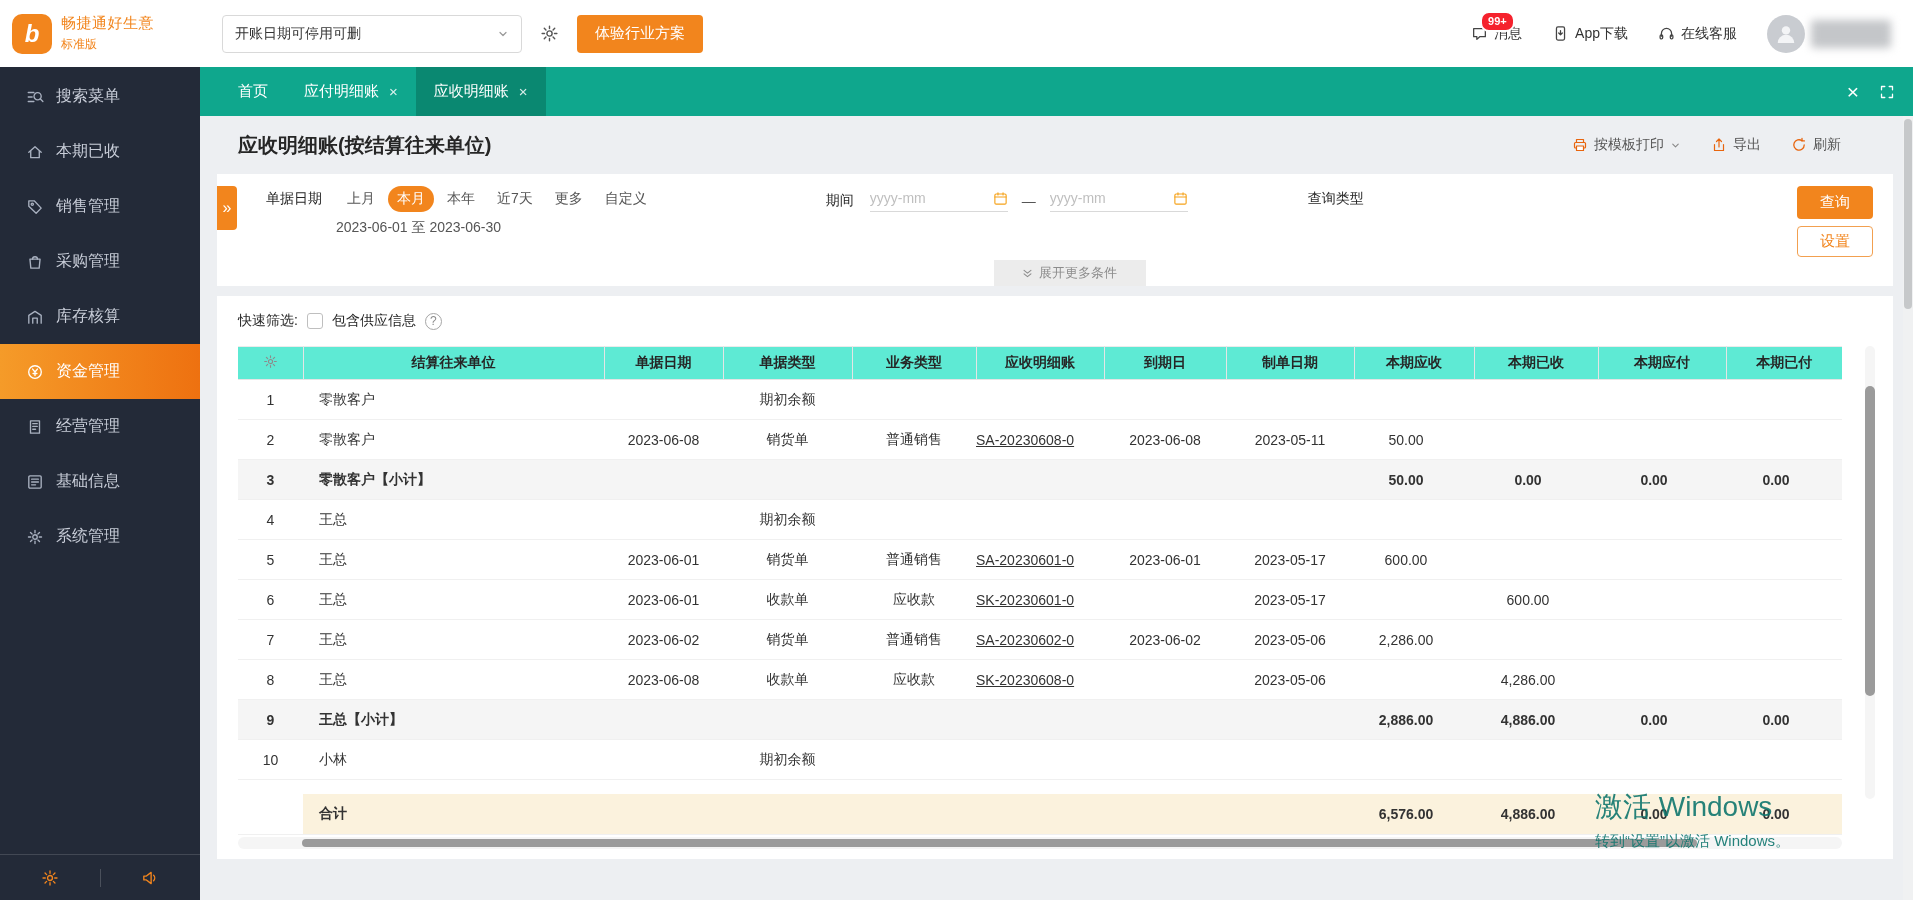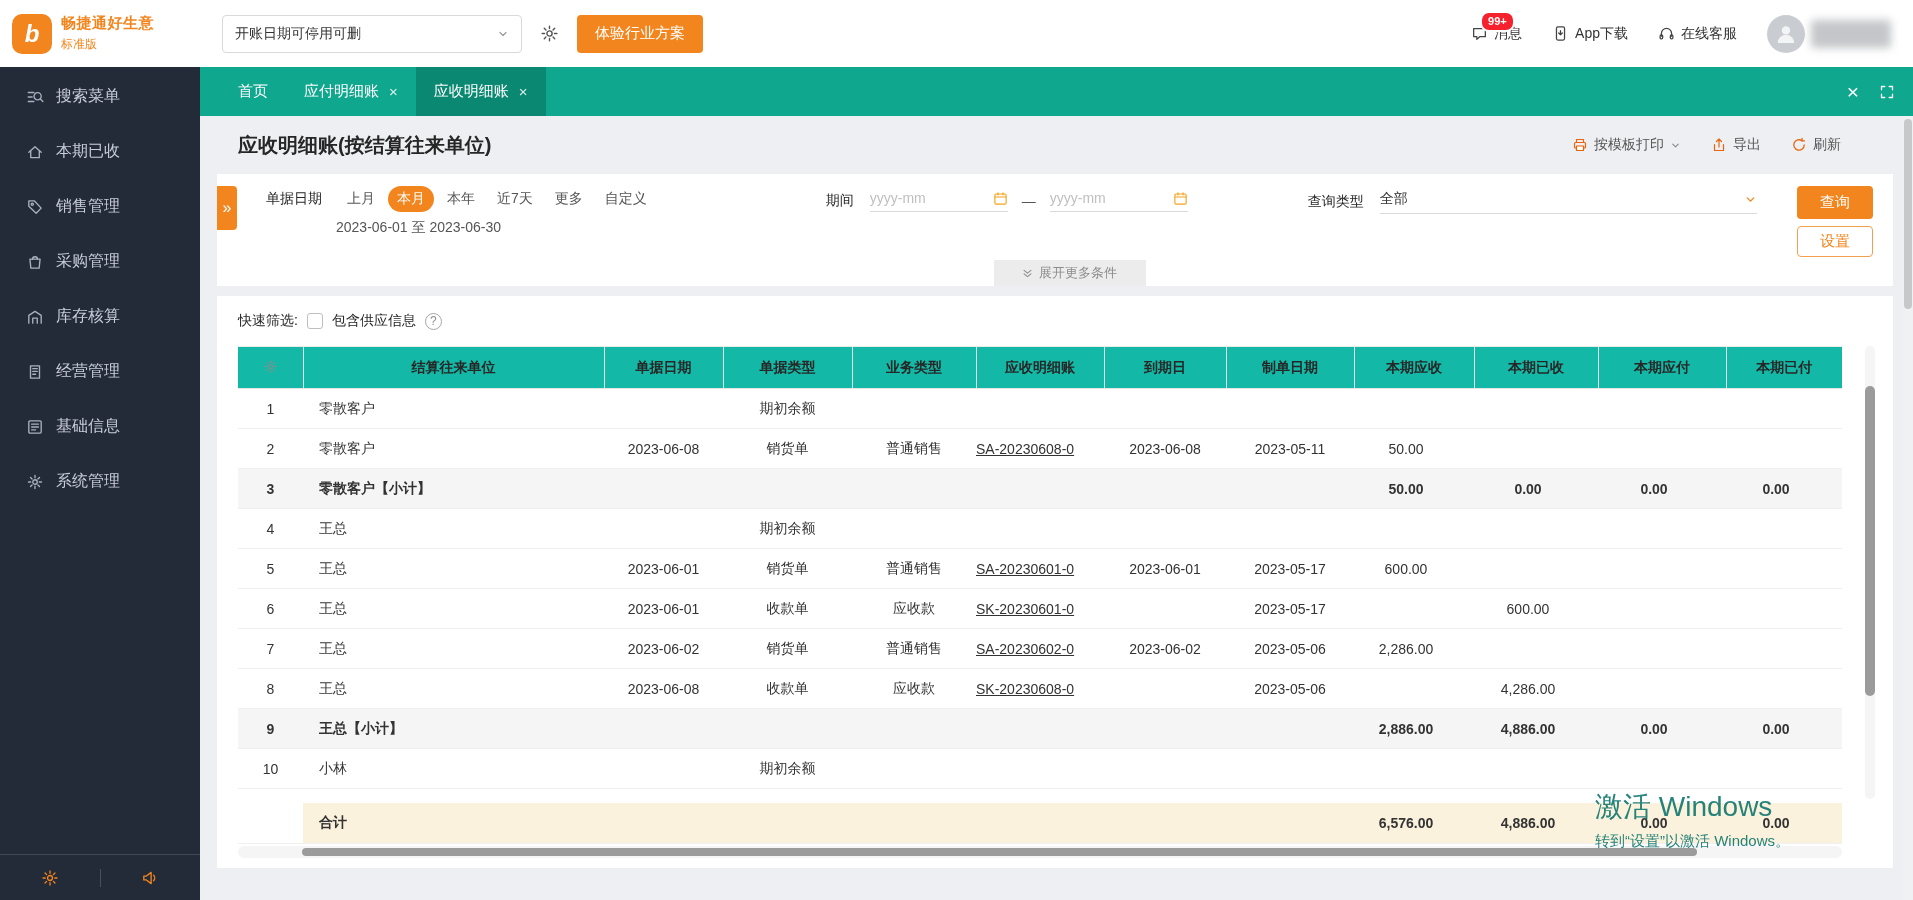--- a/index.html
+++ b/index.html
@@ -2,21 +2,21 @@
 <html><head>
 <meta charset="utf-8">
 <style>
 *{margin:0;padding:0;box-sizing:border-box}
 html,body{width:1913px;height:900px;overflow:hidden;font-family:"Liberation Sans","DejaVu Sans",sans-serif;font-size:14px;color:#333;background:#edeff2}
 .app{display:flex;width:100%;height:100%}
 
 .sidebar{width:200px;min-width:200px;background:#232a38;display:flex;flex-direction:column}
 .logo-area{height:67px;background:#fff;display:flex;align-items:center;gap:9px;padding:0 12px}
 .logo-mark{width:40px;height:40px;border-radius:10px;background:#f2851d;color:#fff;font-weight:bold;font-size:24px;font-style:italic;display:flex;align-items:center;justify-content:center}
-.logo-title{color:#f2851d;font-size:15px;font-weight:bold;letter-spacing:.5px;white-space:nowrap}
+.logo-title{color:#f2851d;font-size:15px;font-weight:normal;letter-spacing:.5px;white-space:nowrap}
 .logo-badge{color:#f2851d;font-size:12px;margin-top:3px}
 .menu{flex:1;padding-top:2px}
 .menu-item{height:55px;display:flex;align-items:center;gap:12px;padding-left:26px;color:#c8cdd8;font-size:16px;cursor:pointer}
 .menu-item.active{background:linear-gradient(90deg,#f59b29,#ee7110);color:#fff}
 .menu-item.active .mi-icon{color:#fff}
 .mi-icon{display:flex;color:#a9b1c0}
 .sidebar-footer{height:46px;border-top:1px solid rgba(255,255,255,.14);display:flex;align-items:center;color:#f2851d}
 .sf-icon{flex:1;display:flex;justify-content:center;cursor:pointer}
 .sf-divider{width:1px;height:18px;background:rgba(255,255,255,.18)}
 
@@ -71,21 +71,21 @@
 .fbuttons{margin-left:auto;display:flex;flex-direction:column;gap:7px;align-items:flex-end}
 .btn-primary{width:76px;height:33px;background:#f2851d;color:#fff;border:none;border-radius:4px;font-size:15px;cursor:pointer;font-family:inherit}
 .btn-outline{width:76px;height:31px;background:#fff;color:#f2851d;border:1px solid #f2a050;border-radius:4px;font-size:15px;cursor:pointer;font-family:inherit}
 .expand-more{width:152px;margin:3px auto 0;height:26px;background:#ececec;color:#8c8c8c;font-size:13px;display:flex;align-items:center;justify-content:center;gap:6px;cursor:pointer}
 
 .table-card{position:relative;margin:0 20px 0 17px;background:#fff;padding:0 51px 10px 21px}
 .quick-filter{height:50px;display:flex;align-items:center;font-size:14px;color:#262626;gap:9px}
 .checkbox{width:16px;height:16px;border:1px solid #bfbfbf;border-radius:3px;background:#fff;cursor:pointer}
 .qmark{width:17px;height:17px;border:1px solid #a6a6a6;border-radius:50%;color:#8c8c8c;font-size:12px;display:flex;align-items:center;justify-content:center;cursor:pointer}
 .data-table{width:100%;border-collapse:collapse;table-layout:fixed;font-size:14px}
-.data-table thead th{background:#14b8a6;height:42px;font-weight:bold;color:#262626;border-top:1px solid #ebebeb;border-bottom:1px solid #e5e5e5;border-right:1px solid #e5e5e5}
+.data-table thead th{background:#5eead4;height:33px;font-weight:bold;color:#262626;border-top:1px solid #ebebeb;border-bottom:1px solid #e5e5e5;border-right:1px solid #e5e5e5}
 .data-table thead th:last-child{border-right:none}
 .data-table thead th.c-gear{color:#8c8c8c;cursor:pointer}
 .data-table tbody td{height:40px;border-bottom:1px solid #f0f0f0;color:#333;text-align:center;white-space:nowrap;overflow:hidden}
 td.c-unit{text-align:left !important;padding-left:16px}
 td.c-doc{text-align:left !important}
 td.c-money{text-align:left;padding-right:16px}
 tr.subtotal{background:#f5f5f5}
 tr.subtotal td{font-weight:bold}
 .doclink{text-decoration:underline;color:#333;cursor:pointer}
 .total-table{margin-top:14px}
@@ -156,20 +156,29 @@
           <span>采购管理</span>
         </div>
         <div class="menu-item">
           <span class="mi-icon">
             <svg width="18" height="18" viewBox="0 0 16 16" fill="none" stroke="currentColor" stroke-width="1.2" stroke-linecap="round" stroke-linejoin="round">
               <path d="M2.5 13.5V6.5L8 3l5.5 3.5v7"></path>
               <path d="M6 13.5V9h4v4.5"></path>
             </svg>
           </span>
           <span>库存核算</span>
+        </div>
+        <div class="menu-item active">
+          <span class="mi-icon">
+            <svg width="18" height="18" viewBox="0 0 16 16" fill="none" stroke="currentColor" stroke-width="1.2" stroke-linecap="round" stroke-linejoin="round">
+              <circle cx="8" cy="8" r="5.6"></circle>
+              <path d="M5.9 5.4 8 8l2.1-2.6M8 8v3.2M6.3 9.3h3.4"></path>
+            </svg>
+          </span>
+          <span>资金管理</span>
         </div>
         <div class="menu-item">
           <span class="mi-icon">
             <svg width="18" height="18" viewBox="0 0 16 16" fill="none" stroke="currentColor" stroke-width="1.2" stroke-linecap="round" stroke-linejoin="round">
               <path d="M4 2.5h8v11H4z"></path>
               <path d="M6 5h4M6 7.5h4M6 10h2.5"></path>
             </svg>
           </span>
           <span>经营管理</span>
         </div>
@@ -353,28 +362,20 @@
               <span class="cal-icon">
                 <svg width="15" height="15" viewBox="0 0 16 16" fill="none" stroke="currentColor" stroke-width="1.2" stroke-linecap="round" stroke-linejoin="round">
                     <rect x="2" y="3.2" width="12" height="10.8" rx="1.3"></rect>
                     <path d="M2 6.4h12M5.3 1.8v2.4M10.7 1.8v2.4"></path>
                   </svg>
               </span>
             </label>
           </div>
           <div class="fgroup-type">
             <span class="flabel">查询类型</span>
-            <div class="type-select">
-              <span>全部</span>
-              <span class="sel-chev">
-                <svg width="13" height="13" viewBox="0 0 16 16" fill="none" stroke="currentColor" stroke-width="1.6" stroke-linecap="round" stroke-linejoin="round">
-                    <path d="M4 6l4 4 4-4"></path>
-                  </svg>
-              </span>
-            </div>
           </div>
           <div class="fbuttons">
             <button class="btn-primary">查询</button>
             <button class="btn-outline">设置</button>
           </div>
         </div>
         <div class="expand-more">
           <svg width="11" height="11" viewBox="0 0 16 16" fill="none" stroke="currentColor" stroke-width="1.6" stroke-linecap="round" stroke-linejoin="round">
               <path d="M3 3.5l5 4 5-4M3 8.5l5 4 5-4"></path>
             </svg>

